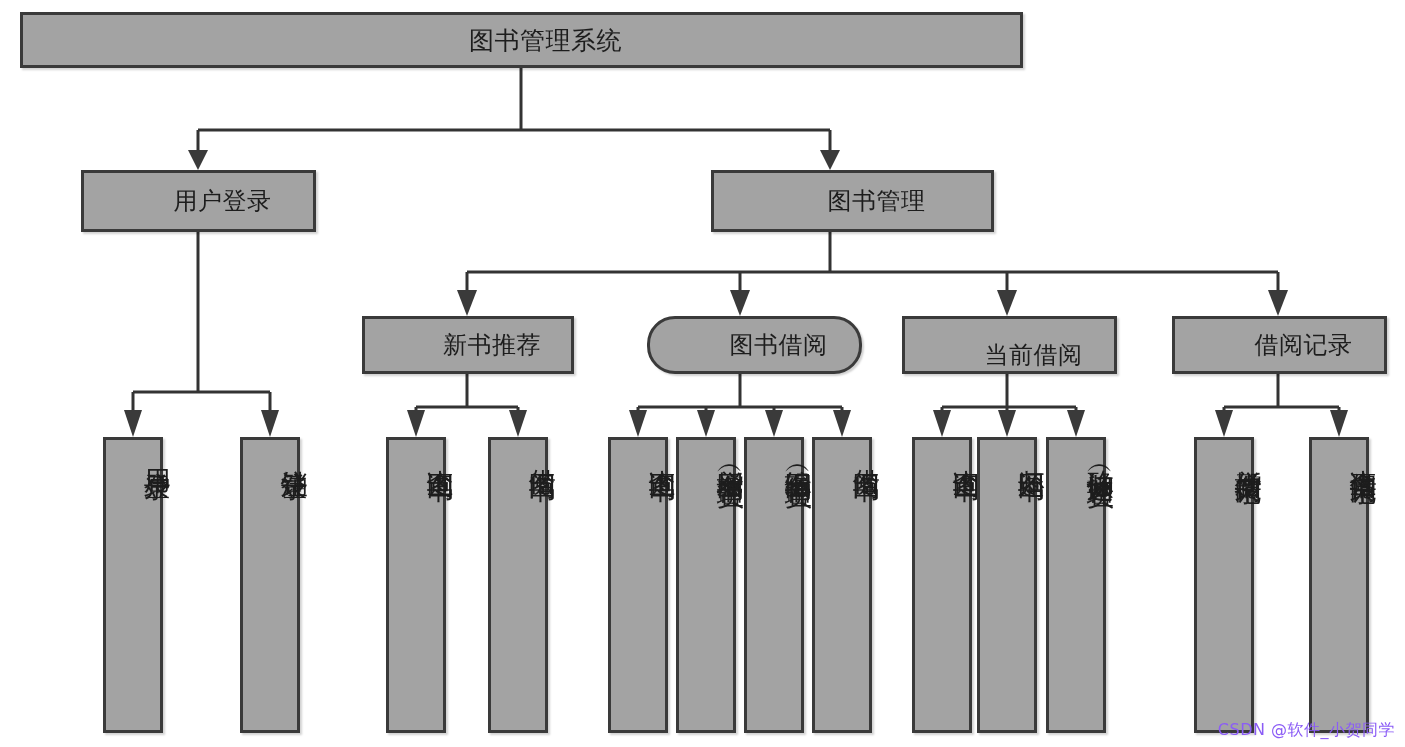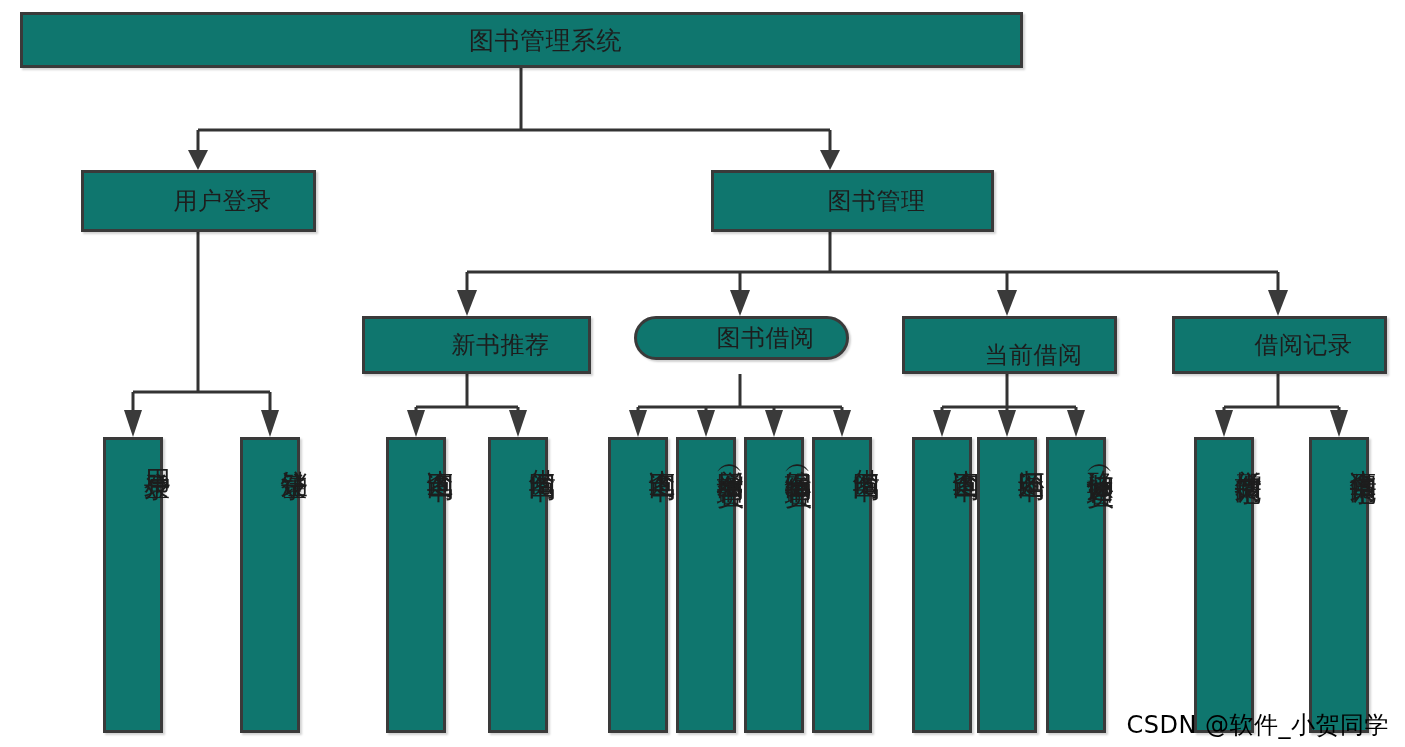--- a/index.html
+++ b/index.html
@@ -35,21 +35,21 @@
     fill: none;
   }
   #connectors polygon.arrow-head {
     fill: #3a3a3a;
     stroke: none;
   }
   
   .node {
     position: absolute;
     box-sizing: border-box;
-    background: #0f766e;
+    background: #a3a3a3;
     border: 3px solid #3a3a3a;
     display: flex;
     align-items: center;
     justify-content: center;
     box-shadow: 2px 2px 2px rgba(0,0,0,0.18);
     padding-left: 48px;
   }
   .node .node-label {
     color: #1d1d1d;
     letter-spacing: 0.5px;
@@ -73,24 +73,24 @@
     writing-mode: vertical-rl;
     text-orientation: upright;
     font-size: 27px;
     line-height: 1.12;
     letter-spacing: 2px;
     white-space: normal;
   }
   
   #watermark {
     position: absolute;
-    right: 16px;
+    right: 10px;
     bottom: 6px;
-    font-size: 24px;
-    color: #000000;
+    font-size: 16px;
+    color: #8b5cf6;
     white-space: nowrap;
     letter-spacing: 0.5px;
   }
 </style>
 </head>
 <body>
 
 <div id="canvas">
 
   <svg id="connectors" viewBox="0 0 1405 747" width="1405" height="747">
@@ -160,25 +160,25 @@
   </div>
 
   <div class="node branch" style="left:81px; top:170px; width:235px; height:62px;">
     <span class="node-label">用户登录</span>
   </div>
 
   <div class="node branch" style="left:711px; top:170px; width:283px; height:62px;">
     <span class="node-label">图书管理</span>
   </div>
 
-  <div class="node branch" style="left:362px; top:316px; width:229px; height:58px;">
+  <div class="node branch" style="left:362px; top:316px; width:212px; height:58px;">
     <span class="node-label">新书推荐</span>
   </div>
 
-  <div class="node branch" style="left:634px; top:316px; width:215px; height:44px;border-radius:28px;">
+  <div class="node branch" style="left:647px; top:316px; width:215px; height:58px;border-radius:28px;">
     <span class="node-label">图书借阅</span>
   </div>
 
   <div class="node branch" style="left:902px; top:316px; width:215px; height:58px;align-items:flex-end;">
     <span class="node-label">当前借阅</span>
   </div>
 
   <div class="node branch" style="left:1172px; top:316px; width:215px; height:58px;">
     <span class="node-label">借阅记录</span>
   </div>

